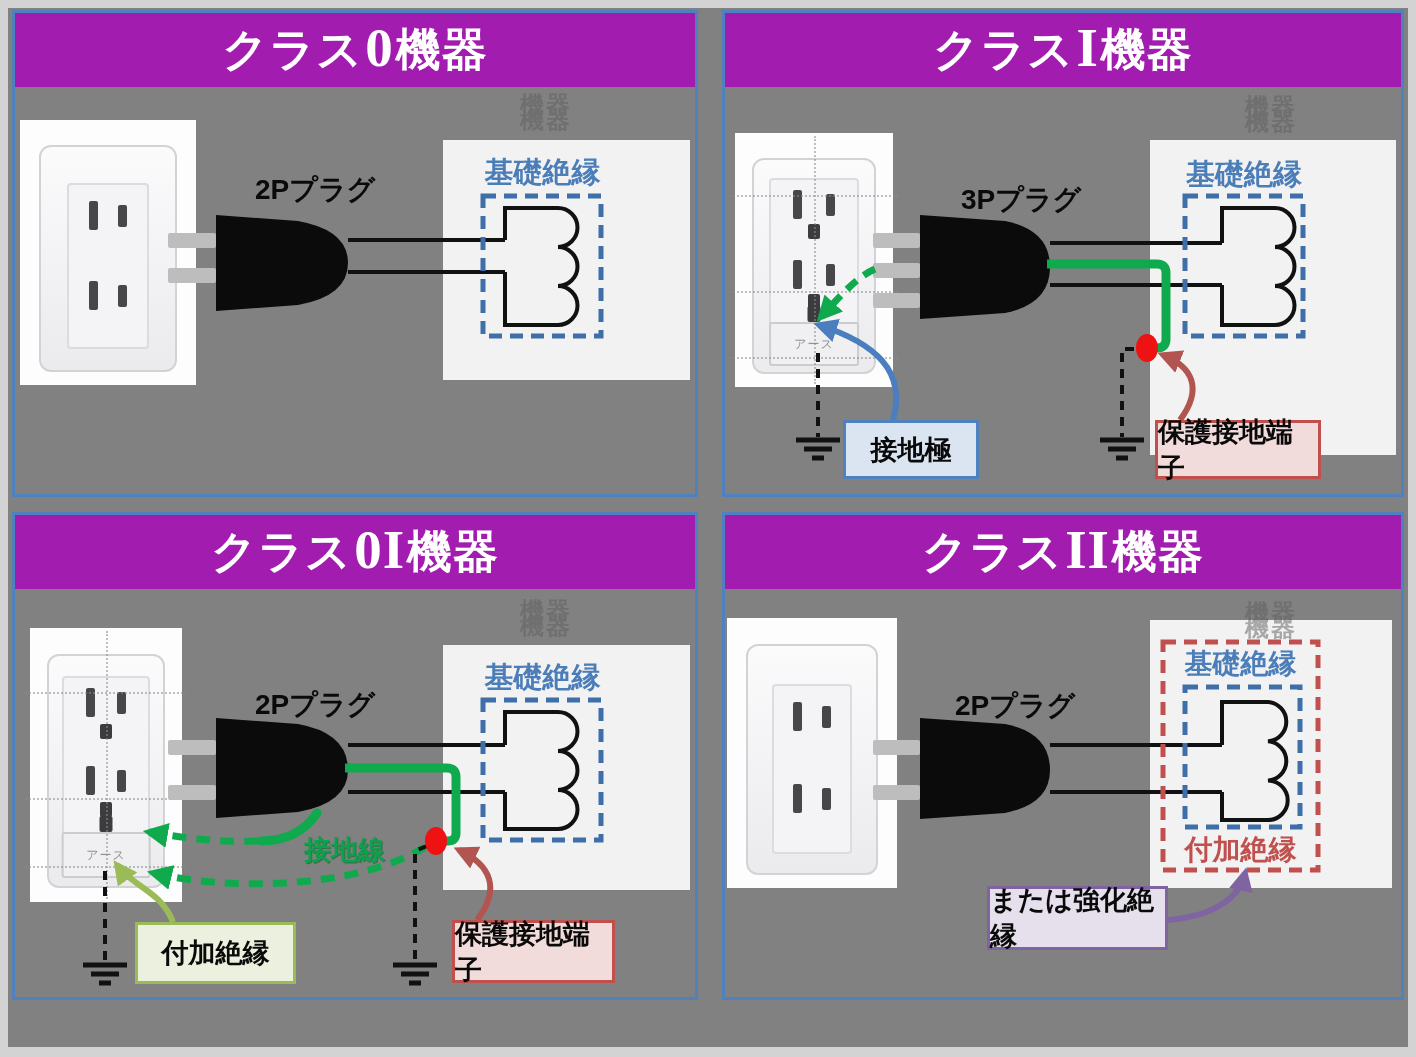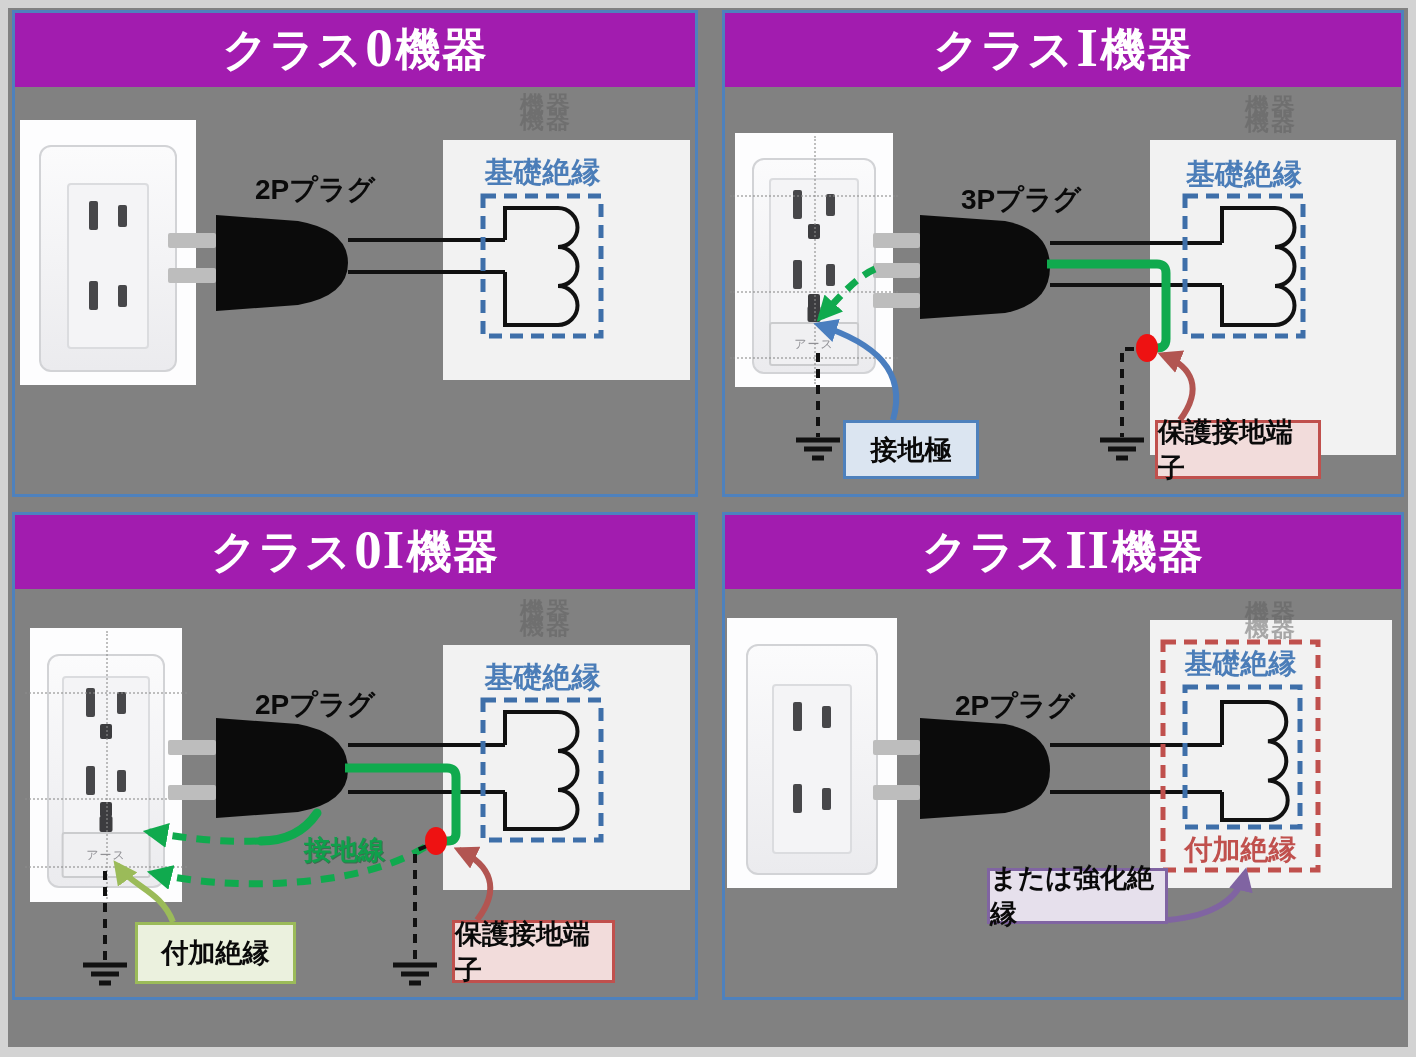--- a/index.html
+++ b/index.html
@@ -308,21 +308,21 @@
         <rect x="148" y="151" width="47" height="15" rx="2" fill="#bdbdbd"></rect>
         <rect x="148" y="196" width="47" height="15" rx="2" fill="#bdbdbd"></rect>
         <path d="M195 129 L280 135 Q325 144 325 181 Q325 215 280 224 L195 230 Z" fill="#0b0b0b"></path>
         <path d="M325 156 H497 M325 203 H497" stroke="#111" stroke-width="4" fill="none"></path>
         <rect x="438" y="53" width="155" height="228" fill="none" stroke="#c0504d" stroke-width="5" stroke-dasharray="13 8"></rect>
         <rect x="460" y="98" width="115" height="140" fill="none" stroke="#3e6fa9" stroke-width="5" stroke-dasharray="13 8"></rect>
         <path d="M497 156 L497 113 L543 113 a19.7 19.7 0 0 1 0 39.3 a19.7 19.7 0 0 1 0 39.3 a19.7 19.7 0 0 1 0 39.4 L497 231 L497 203" fill="none" stroke="#111" stroke-width="4"></path>
         <path d="M443 331 C488 327 514 310 520 284" fill="none" stroke="#8064a2" stroke-width="6" marker-end="url(#mk-purple)"></path>
       </svg>
 
-      <div class="tag tag-purple" style="left:262px;top:279px;width:181px;height:56px">
+      <div class="tag tag-purple" style="left:262px;top:297px;width:181px;height:64px">
         <span>または強化絶縁</span>
       </div>
     </div>
   </div>
 
 
   <div class="bottom-strip"></div>
 </div>
 
 </body></html>

